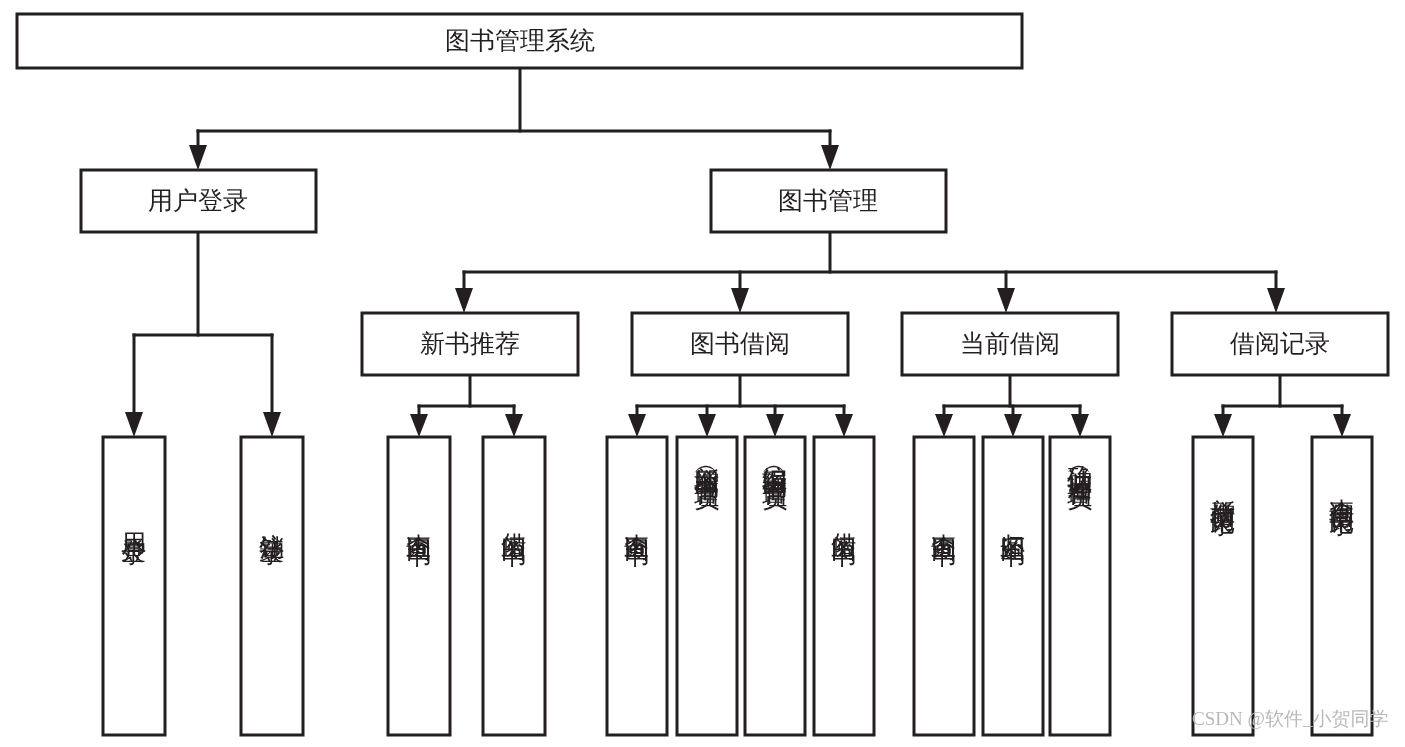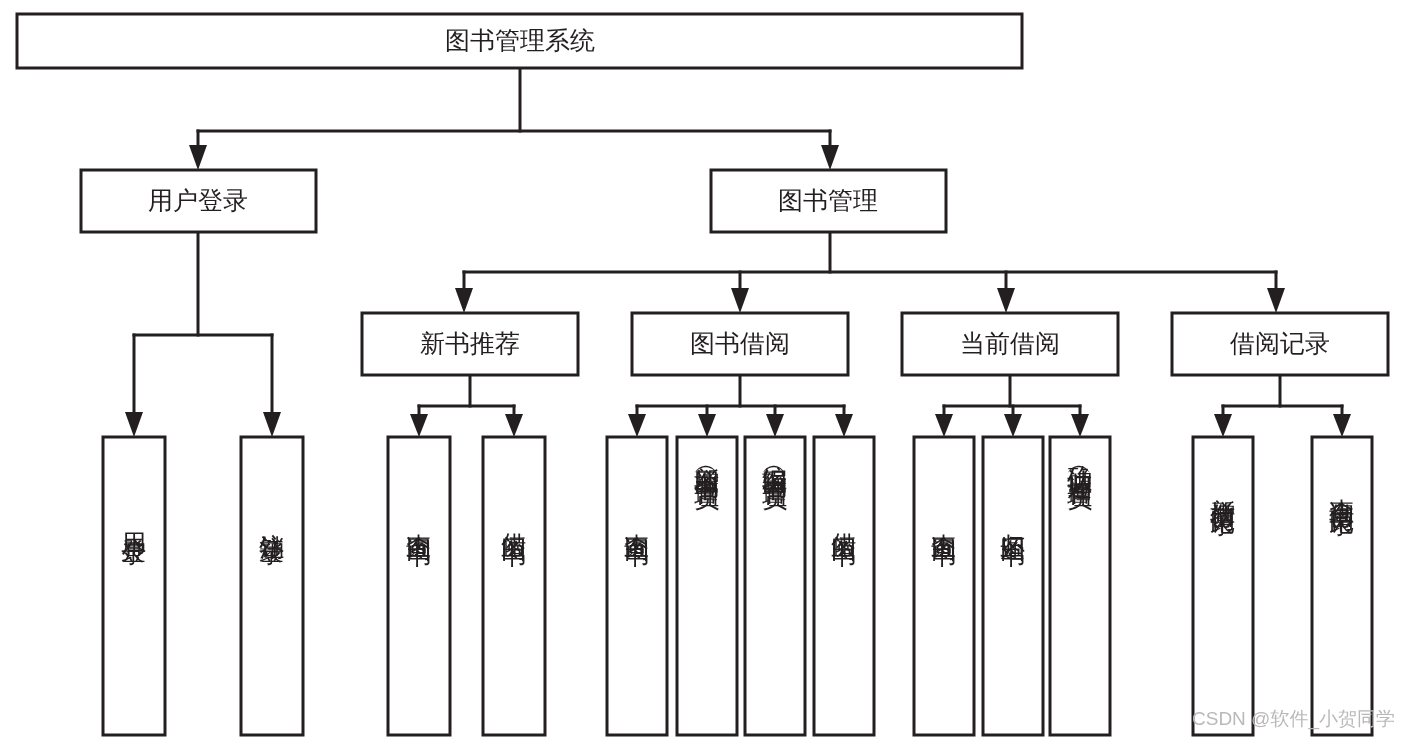--- a/index.html
+++ b/index.html
@@ -65,21 +65,21 @@
     line-height: 1.22;
     color: #231f20;
     letter-spacing: 3px;
     text-align: center;
     white-space: nowrap;
     transform: translateX(-50%);
     pointer-events: none;
   }
   .watermark {
     position: absolute;
-    font-family: Liberation Sans, sans-serif;
+    font-family: Liberation Serif, serif;
     font-size: 19px;
     color: #b9b9b9;
     white-space: nowrap;
   }
 </style>
 </head>
 <body>
 
 <div id="diagram-root">
 

